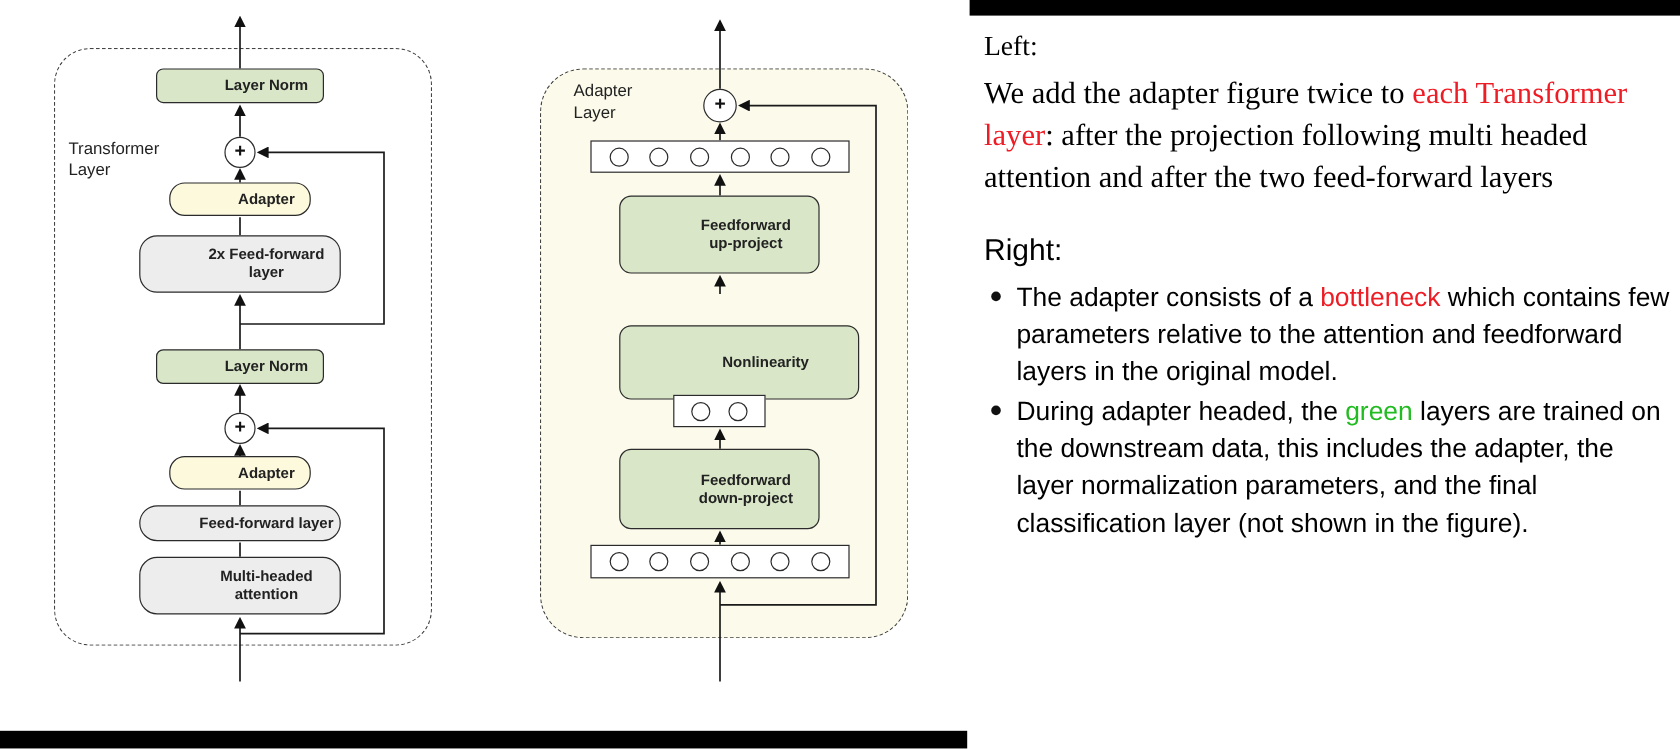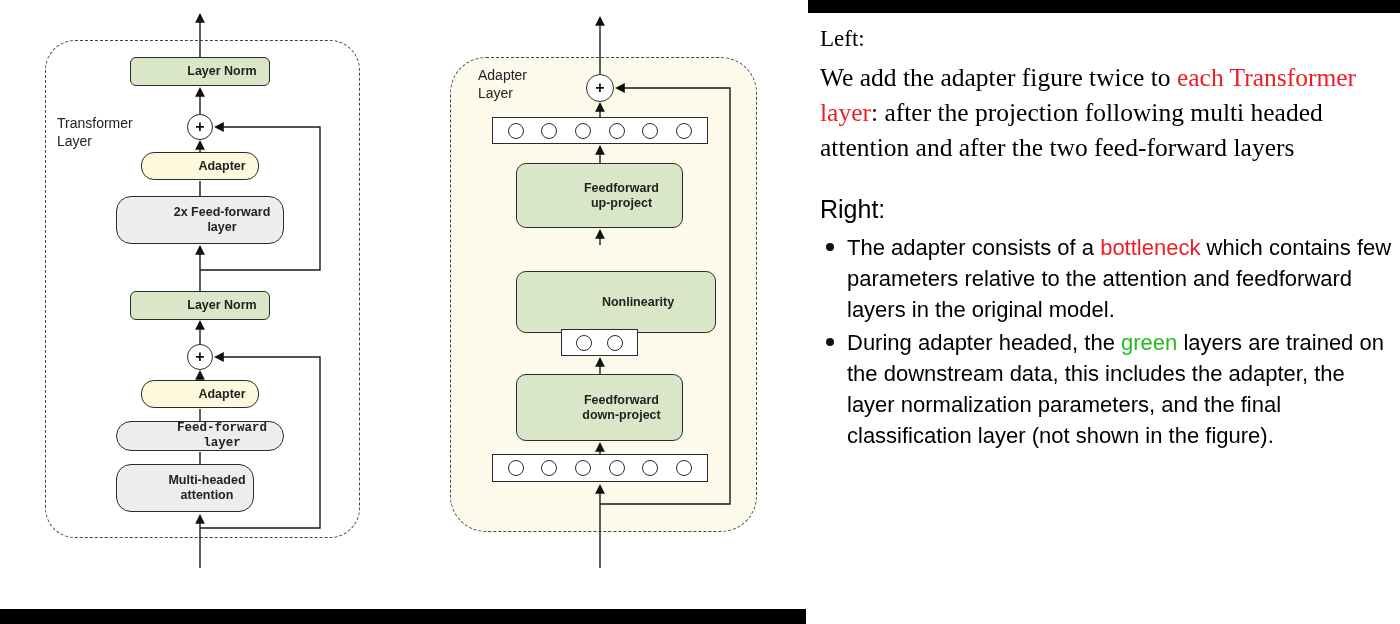--- a/index.html
+++ b/index.html
@@ -117,25 +117,25 @@
     </div>
 
     <div class="plus" style="left:187px;top:344px;width:26px;height:26px;">
       <span>+</span>
     </div>
 
     <div class="box yellow" style="left:141px;top:380px;width:118px;height:28px;">
       <span>Adapter</span>
     </div>
 
-    <div class="box grey" style="left:116px;top:421px;width:168px;height:30px;font-family:Liberation Mono, monospace;">
+    <div class="box grey" style="left:116px;top:421px;width:168px;height:30px;">
       <span>Feed-forward layer</span>
     </div>
 
-    <div class="box grey" style="left:116px;top:464px;width:138px;height:48px;">
+    <div class="box grey" style="left:116px;top:464px;width:168px;height:48px;">
       <span>Multi-headed</span>
       <span>attention</span>
     </div>
 
     <div class="dia-label" style="left:478px;top:66px;">
       <div>Adapter</div>
       <div>Layer</div>
     </div>
 
     <div class="plus" style="left:586px;top:74px;width:28px;height:28px;">

